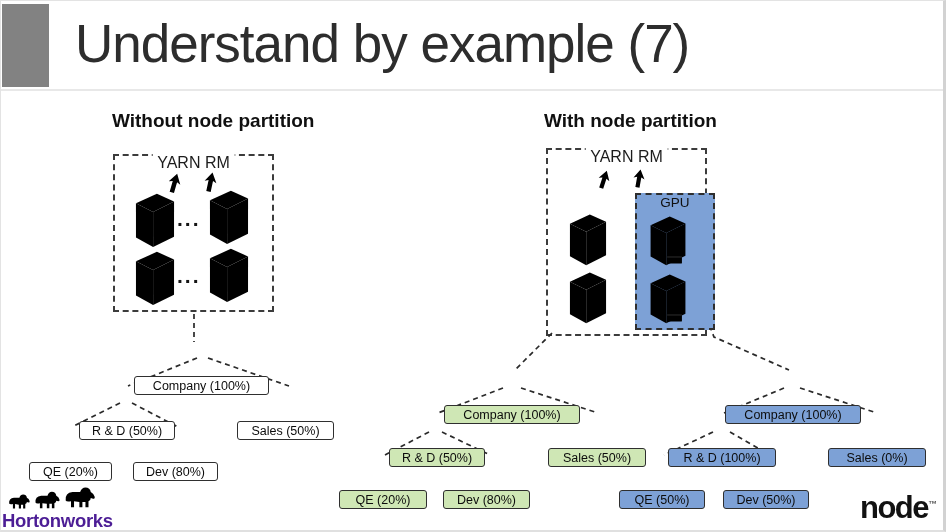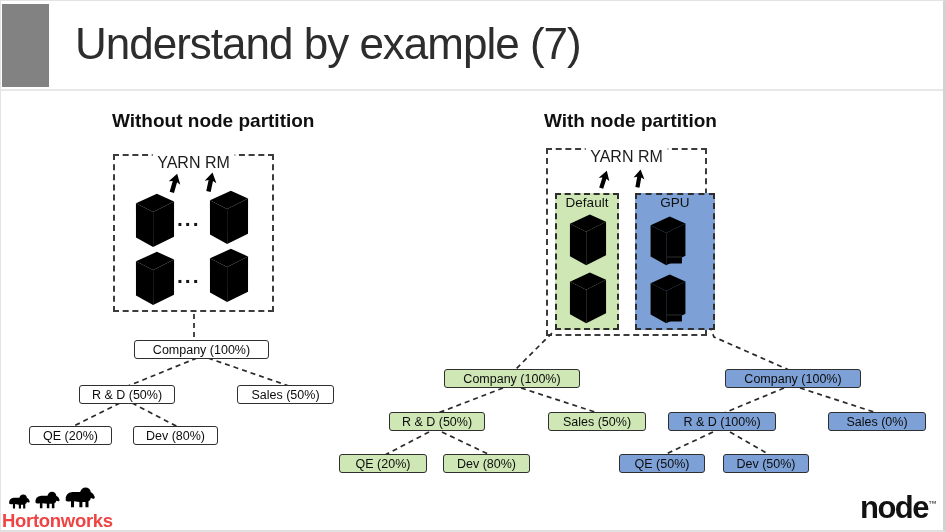--- a/index.html
+++ b/index.html
@@ -7,21 +7,21 @@
     position:relative; width:946px; height:532px; overflow:hidden;
     background:#ffffff;
     border-top:1px solid #e3e3e3; border-left:1px solid #e3e3e3;
     border-bottom:2px solid #e0e0e0; border-right:3px solid #d2d2d2;
     box-sizing:border-box;
     font-family:"Liberation Sans", sans-serif;
   }
   .accent{position:absolute; left:1px; top:3px; width:47px; height:83px; background:var(--accent-block,#828282);}
   .title{
     position:absolute; left:74px; top:18px; width:820px;
-    font-size:44px; line-height:50px; font-weight:400; letter-spacing:-1px; color:#2d2d2d;
+    font-size:53px; line-height:50px; font-weight:400; letter-spacing:-1px; color:#2d2d2d;
     white-space:nowrap;
   }
   .rule{position:absolute; left:0; top:88px; width:946px; height:2px; background:#e8e8e8;}
 
   .panel-heading{position:absolute; top:109px; font-size:19px; font-weight:bold; color:#101010; white-space:nowrap; z-index:3;}
 
   .yarn-box{position:absolute; border:2px dashed #3c3c3c; background:transparent; box-sizing:border-box; z-index:0;}
   .yarn-label{
     position:absolute; top:-3px; left:50%; transform:translateX(-50%);
     background:#ffffff; padding:0 5px; font-size:16px; line-height:19px; color:#1c1c1c;
@@ -35,30 +35,30 @@
   .server{position:absolute; z-index:3;}
 
   .arrow{position:absolute; z-index:3;}
 
   .dots{position:absolute; z-index:3; font-size:21px; font-weight:bold; letter-spacing:2px; line-height:1; color:#141414;}
 
   .node{
     position:absolute; z-index:2; height:19px; box-sizing:border-box;
     display:flex; align-items:center; justify-content:center;
     background:#ffffff; border:1.6px solid #2f2f2f; border-radius:3px;
-    font-size:12.5px; color:#0c0c0c; white-space:nowrap;
+    font-size:12.5px; color:#0c0c0c; white-space:nowrap;margin-top:36px;
   }
   .node.green{background:var(--default-partition-fill,#cfe7b5);}
   .node.blue{background:var(--gpu-partition-fill,#7da1d6);}
 
   .connectors{position:absolute; left:0; top:0; width:946px; height:532px; z-index:1; pointer-events:none;}
   .connectors line,.connectors polyline{stroke:var(--connector,#2a2a2a); stroke-width:1.7; stroke-dasharray:5 4; fill:none;}
 
   .hw-logo{position:absolute; left:6px; top:483px; width:102px; height:28px; z-index:3;}
-  .hw-text{position:absolute; left:1px; top:509px; font-size:18.5px; font-weight:bold; letter-spacing:-0.3px; color:#ef4444; z-index:3; white-space:nowrap;}
+  .hw-text{position:absolute; left:1px; top:509px; font-size:18.5px; font-weight:bold; letter-spacing:-0.3px; color:#4c1d95; z-index:3; white-space:nowrap;}
   .ebay{position:absolute; left:859px; top:489px; font-size:31px; font-weight:bold; letter-spacing:-1.5px; color:#121212; z-index:3; white-space:nowrap;}
   .ebay .tm{font-size:9px; vertical-align:super; letter-spacing:0; color:#555;}
 </style>
 </head>
 <body>
 
 <svg width="0" height="0" style="position:absolute">
   <defs>
     <g id="sym-server">
       <polygon class="face-top" points="4,14 26,4 44,12 22,23"></polygon>
@@ -143,23 +143,20 @@
   <div class="node" style="left:236px; top:384px; width:97px;">Sales (50%)</div>
   <div class="node" style="left:28px;  top:425px; width:83px;">QE (20%)</div>
   <div class="node" style="left:132px; top:425px; width:85px;">Dev (80%)</div>
 
   <div class="panel-heading" style="left:543px">With node partition</div>
 
   <div class="yarn-box" style="left:545px; top:147px; width:161px; height:188px;">
     <span class="yarn-label">YARN RM</span>
   </div>
 
-  <div class="partition green" style="left:554px; top:192px; width:64px; height:137px;">
-    <span class="p-label">Default</span>
-  </div>
   <div class="partition blue" style="left:634px; top:192px; width:80px; height:137px;">
     <span class="p-label">GPU</span>
   </div>
 
   <svg class="arrow" style="left:596px; top:166px; width:14px; height:25px; transform:rotate(18deg);" viewBox="0 0 20 28">
       <use href="#sym-arrow"></use>
     </svg>
   <svg class="arrow" style="left:631px; top:165px; width:14px; height:25px; transform:rotate(10deg);" viewBox="0 0 20 28">
       <use href="#sym-arrow"></use>
     </svg>

